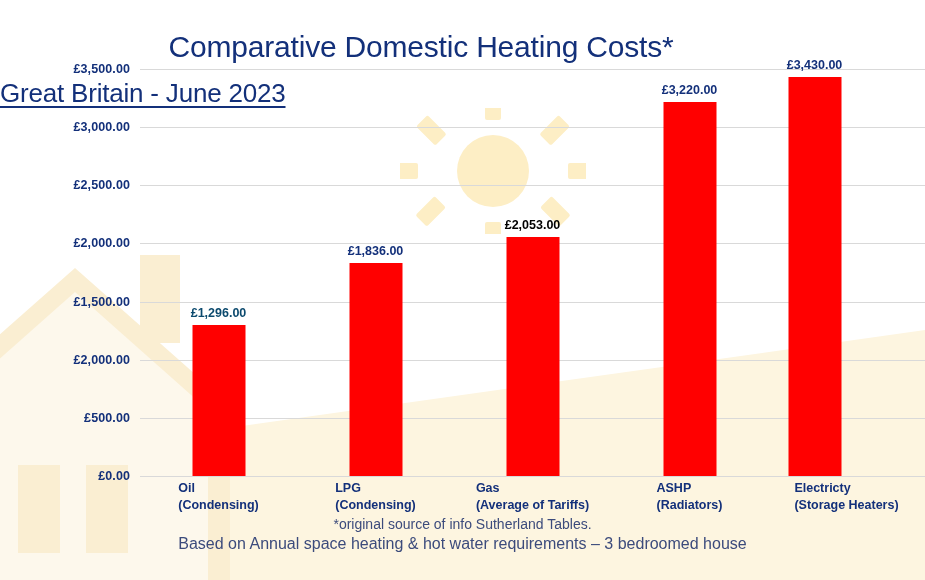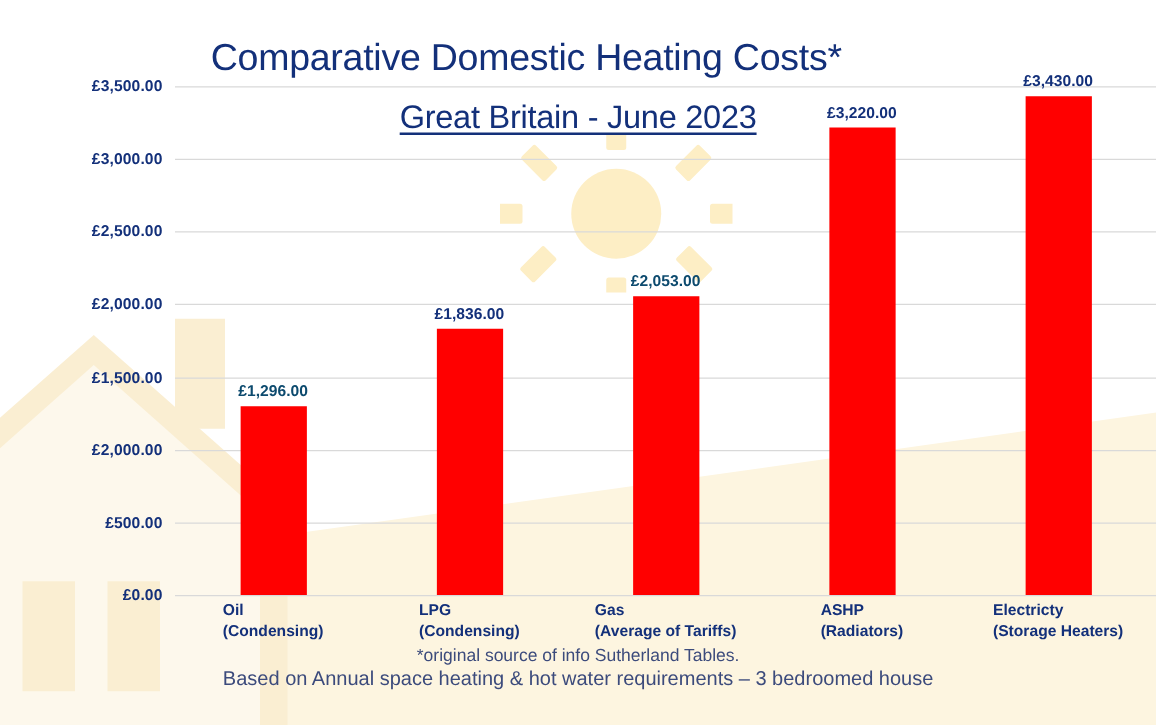--- a/index.html
+++ b/index.html
@@ -143,21 +143,21 @@
     font-size: 30px;
     color: #13307a;
     font-family: "Liberation Sans", sans-serif;
     letter-spacing: -0.2px;
   }
   .subtitle {
     position: absolute;
     left: 0;
     top: 78px;
     width: 925px;
-    text-align: center;
+    text-align: left;
     font-size: 26px;
     color: #13307a;
     letter-spacing: -0.2px;
   }
   .subtitle span {
     text-decoration: underline;
     text-underline-offset: 4px;
   }
 
   
@@ -238,27 +238,27 @@
         <div class="bar-slot" style="left: 0px; width: 157px;">
           <div class="bar" title="£1,296.00" style="height: 150.706px; background: rgb(255, 0, 0);"></div>
           <div class="bar-label" style="bottom: 155.706px; color: #0c4a6e;">£1,296.00</div>
         </div>
         <div class="bar-slot" style="left: 157px; width: 157px;">
           <div class="bar" title="£1,836.00" style="height: 213.501px; background: rgb(255, 0, 0);"></div>
           <div class="bar-label" style="bottom: 218.501px; color: rgb(19, 48, 122);">£1,836.00</div>
         </div>
         <div class="bar-slot" style="left: 314px; width: 157px;">
           <div class="bar" title="£2,053.00" style="height: 238.735px; background: rgb(255, 0, 0);"></div>
-          <div class="bar-label" style="bottom: 243.735px; color: #0c4a6e;">£2,053.00</div>
+          <div class="bar-label" style="bottom: 243.735px; color: #000000;">£2,053.00</div>
         </div>
         <div class="bar-slot" style="left: 471px; width: 157px; text-decoration: underline;">
           <div class="bar" title="£3,220.00" style="height: 374.44px; background: rgb(255, 0, 0);"></div>
           <div class="bar-label" style="bottom: 379.44px; color: rgb(19, 48, 122);">£3,220.00</div>
         </div>
-        <div class="bar-slot" style="left: 628px; width: 157px; margin-top: 39px;">
+        <div class="bar-slot" style="left: 596px; width: 157px; margin-top: 39px;">
           <div class="bar" title="£3,430.00" style="height: 398.86px; background: rgb(255, 0, 0);"></div>
           <div class="bar-label" style="bottom: 403.86px; color: rgb(19, 48, 122);">£3,430.00</div>
         </div>
       </div>
     <div class="xlabels" id="xlabels">
         <div class="xlabel" style="left: 78.5px; color: rgb(19, 48, 122);">
           <div>Oil</div>
           <div>(Condensing)</div>
         </div>
         <div class="xlabel" style="left: 235.5px; color: rgb(19, 48, 122);">

